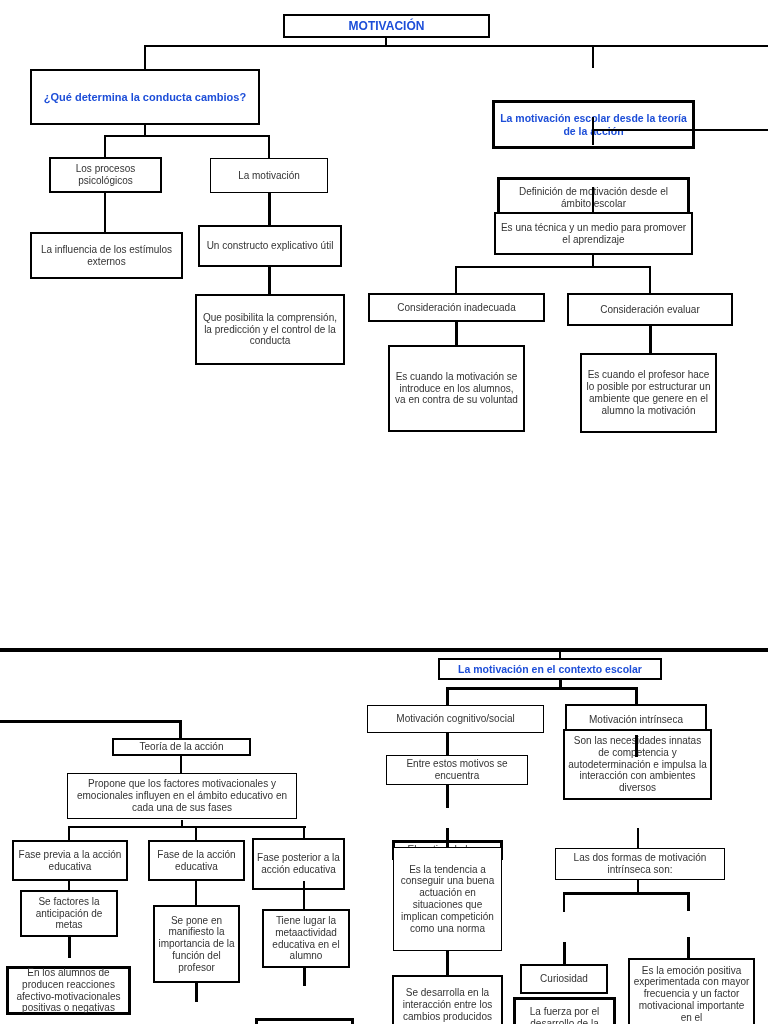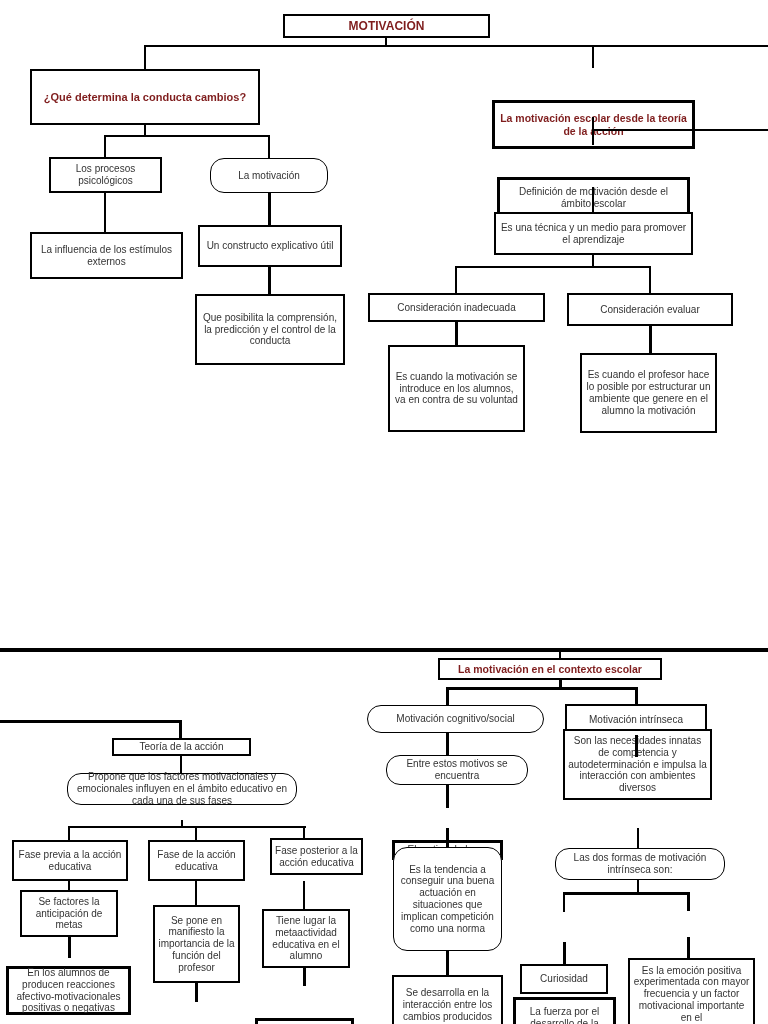--- a/index.html
+++ b/index.html
@@ -6,23 +6,23 @@
   .canvas{
     position:relative;width:768px;height:1024px;background:#ffffff;
     overflow:hidden;font-family:"Liberation Sans", sans-serif;
   }
   .node{
     position:absolute;box-sizing:border-box;background:#fff;
     border:2px solid #000;color:#333;
     display:flex;align-items:center;justify-content:center;
     text-align:center;font-size:10px;line-height:1.18;padding:1px 3px;
   }
-  .b1{border-width:1px;border-radius:14px;}
+  .b1{border-width:1px;}
   .b3{border-width:3px;margin-top:32px;}
-  .bold{font-weight:700;color:#7f1d1d;}
+  .bold{font-weight:700;color:#1d4ed8;}
   .fs12{font-size:12px;}
   .fs11{font-size:11px;}
   .fs105{font-size:10.5px;}
   .c{position:absolute;background:#000;}
 </style>
 </head>
 <body>
 
 <div class="canvas">
 
@@ -69,24 +69,24 @@
   <div class="node b3" style="left:392px;top:808px;width:111px;height:20px">El motivo de logro</div>
   <div class="node b1" style="left:393px;top:847px;width:109px;height:104px">Es la tendencia a conseguir una buena actuación en situaciones que implican competición como una norma</div>
   <div class="node" style="left:392px;top:975px;width:111px;height:60px">Se desarrolla en la interacción entre los cambios producidos</div>
   <div class="node" style="left:563px;top:729px;width:149px;height:71px">Son las necesidades innatas de competencia y autodeterminación e impulsa la interacción con ambientes diversos</div>
   <div class="node b1" style="left:555px;top:848px;width:170px;height:32px">Las dos formas de motivación intrínseca son:</div>
   <div class="node" style="left:520px;top:964px;width:88px;height:30px">Curiosidad</div>
   <div class="node" style="left:652px;top:964px;width:75px;height:26px">Interés</div>
   <div class="node b3" style="left:513px;top:965px;width:103px;height:66px">La fuerza por el desarrollo de la comprensión de los acontecimientos</div>
   <div class="node" style="left:628px;top:958px;width:127px;height:72px">Es la emoción positiva experimentada con mayor frecuencia y un factor motivacional importante en el</div>
   <div class="node" style="left:112px;top:738px;width:139px;height:18px">Teoría de la acción</div>
-  <div class="node b1" style="left:67px;top:773px;width:230px;height:32px">Propone que los factores motivacionales y emocionales influyen en el ámbito educativo en cada una de sus fases</div>
+  <div class="node b1" style="left:67px;top:773px;width:230px;height:46px">Propone que los factores motivacionales y emocionales influyen en el ámbito educativo en cada una de sus fases</div>
   <div class="node" style="left:12px;top:840px;width:116px;height:41px">Fase previa a la acción educativa</div>
   <div class="node" style="left:148px;top:840px;width:97px;height:41px">Fase de la acción educativa</div>
-  <div class="node" style="left:270px;top:838px;width:93px;height:37px">Fase posterior a la acción educativa</div>
+  <div class="node" style="left:252px;top:838px;width:93px;height:52px">Fase posterior a la acción educativa</div>
   <div class="node" style="left:20px;top:890px;width:98px;height:47px">Se factores la anticipación de metas</div>
   <div class="node b3" style="left:6px;top:934px;width:125px;height:49px">En los alumnos de producen reacciones afectivo-motivacionales positivas o negativas</div>
   <div class="node" style="left:153px;top:905px;width:87px;height:78px">Se pone en manifiesto la importancia de la función del profesor</div>
   <div class="node b3" style="left:146px;top:1002px;width:101px;height:45px">A través de la adecuada</div>
   <div class="node" style="left:262px;top:909px;width:88px;height:59px">Tiene lugar la metaactividad educativa en el alumno</div>
   <div class="node b3" style="left:255px;top:986px;width:99px;height:55px">Es decir, la capacidad de evaluar si el</div>
 
   <div class="c" style="left:0px;top:648px;width:768px;height:4px"></div>
   <div class="c" style="left:559px;top:652px;width:2px;height:6px"></div>
   <div class="c" style="left:559px;top:680px;width:3px;height:9px"></div>

